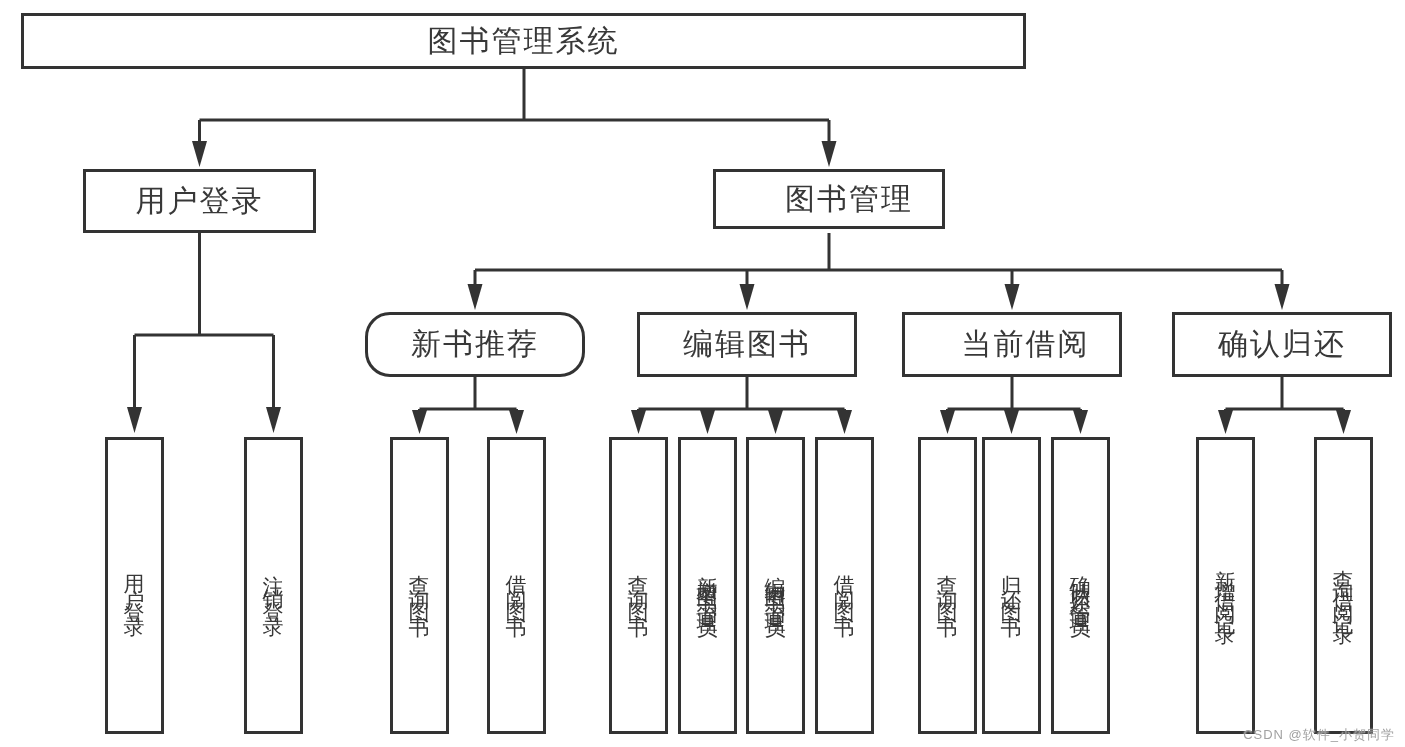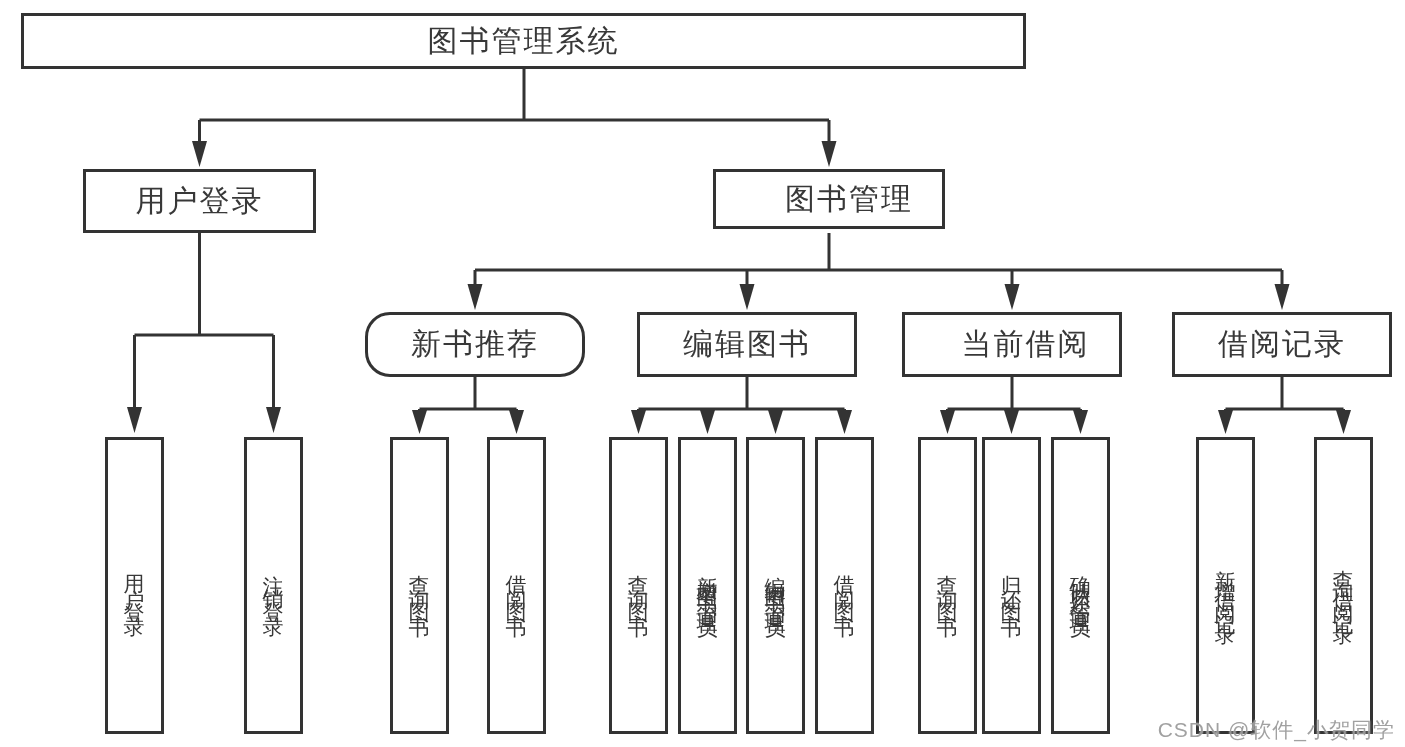--- a/index.html
+++ b/index.html
@@ -44,21 +44,21 @@
   
   .leaf{top:437px;width:59px;height:297px;}
   .n-a1{left:105px;} .n-a2{left:244px;}
   .n-b1{left:390px;} .n-b2{left:487px;}
   .n-c1{left:609px;} .n-c2{left:678px;} .n-c3{left:746px;} .n-c4{left:815px;}
   .n-d1{left:918px;} .n-d2{left:982px;} .n-d3{left:1051px;}
   .n-e1{left:1196px;} .n-e2{left:1314px;}
 
   .watermark{
     position:absolute;right:10px;bottom:3px;z-index:3;
-    font-size:21px;color:rgba(145,145,145,0.85);
+    font-size:13px;color:rgba(145,145,145,0.85);
     letter-spacing:1px;white-space:nowrap;
     text-shadow:0 0 2px #ffffff;
   }
 </style>
 </head>
 <body>
 
 <div class="stage">
 
   <svg class="wires" width="1405" height="747" viewBox="0 0 1405 747">
@@ -123,21 +123,21 @@
   </svg>
 
   <div class="hbox n-root">图书管理系统</div>
 
   <div class="hbox n-login">用户登录</div>
   <div class="hbox n-mgmt">图书管理</div>
 
   <div class="hbox n-recommend">新书推荐</div>
   <div class="hbox n-borrow">编辑图书</div>
   <div class="hbox n-current">当前借阅</div>
-  <div class="hbox n-records">借阅记录</div>
+  <div class="hbox n-records">确认归还</div>
 
   <div class="vbox leaf n-a1">
     <span class="vtext ls4">用户登录</span>
   </div>
   <div class="vbox leaf n-a2">
     <span class="vtext ls4">注销登录</span>
   </div>
 
   <div class="vbox leaf n-b1">
     <span class="vtext ls4">查询图书</span>

